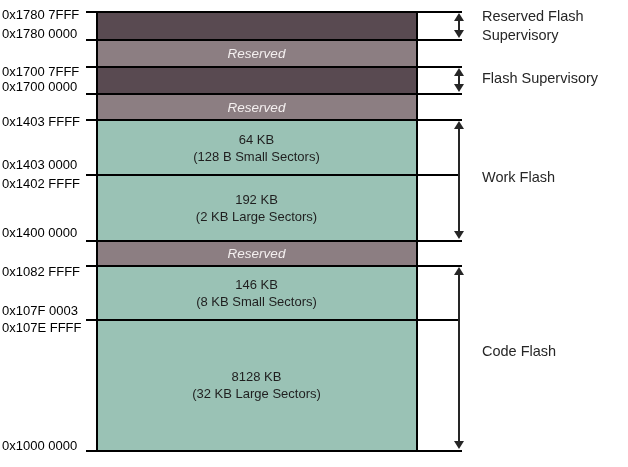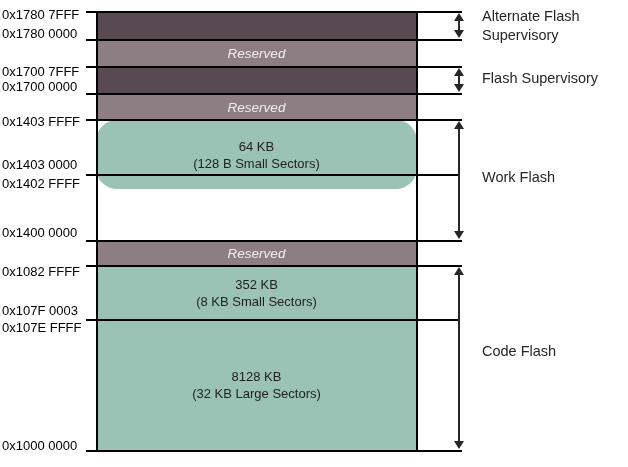--- a/index.html
+++ b/index.html
@@ -34,32 +34,38 @@
 <div class="canvas">
 
   <div class="block dark" style="top:12px;height:28px;"></div>
   <div class="block mauve" style="top:40px;height:27px;">
     <span class="reserved-label">Reserved</span>
   </div>
   <div class="block dark" style="top:67px;height:27px;"></div>
   <div class="block mauve" style="top:94px;height:26px;">
     <span class="reserved-label">Reserved</span>
   </div>
-  <div class="block green" style="top:120px;height:69px;border-radius:21px;">
+  <div class="block green" style="top:120px;height:56px;">
     <div class="sector-text">
       <div>64 KB</div>
       <div>(128 B Small Sectors)</div>
+    </div>
+  </div>
+  <div class="block green" style="top:175px;height:66px;">
+    <div class="sector-text">
+      <div>192 KB</div>
+      <div>(2 KB Large Sectors)</div>
     </div>
   </div>
   <div class="block mauve" style="top:241px;height:25px;">
     <span class="reserved-label">Reserved</span>
   </div>
   <div class="block green" style="top:266px;height:54px;">
     <div class="sector-text">
-      <div>352 KB</div>
+      <div>146 KB</div>
       <div>(8 KB Small Sectors)</div>
     </div>
   </div>
   <div class="block green" style="top:320px;height:130px;">
     <div class="sector-text">
       <div>8128 KB</div>
       <div>(32 KB Large Sectors)</div>
     </div>
   </div>
 
@@ -104,18 +110,18 @@
     <span class="head up"></span>
     <span class="shaft"></span>
     <span class="head down"></span>
   </div>
   <div class="arrow" style="left:453px;top:267px;height:182px;">
     <span class="head up"></span>
     <span class="shaft"></span>
     <span class="head down"></span>
   </div>
 
-  <div class="side-label" style="top:7px;width:120px;">Alternate Flash Supervisory</div>
+  <div class="side-label" style="top:7px;width:120px;">Reserved Flash Supervisory</div>
   <div class="side-label" style="top:168px;">Work Flash</div>
   <div class="side-label" style="top:69px;">Flash Supervisory</div>
   <div class="side-label" style="top:342px;">Code Flash</div>
 
 </div>
 
 </body></html>

